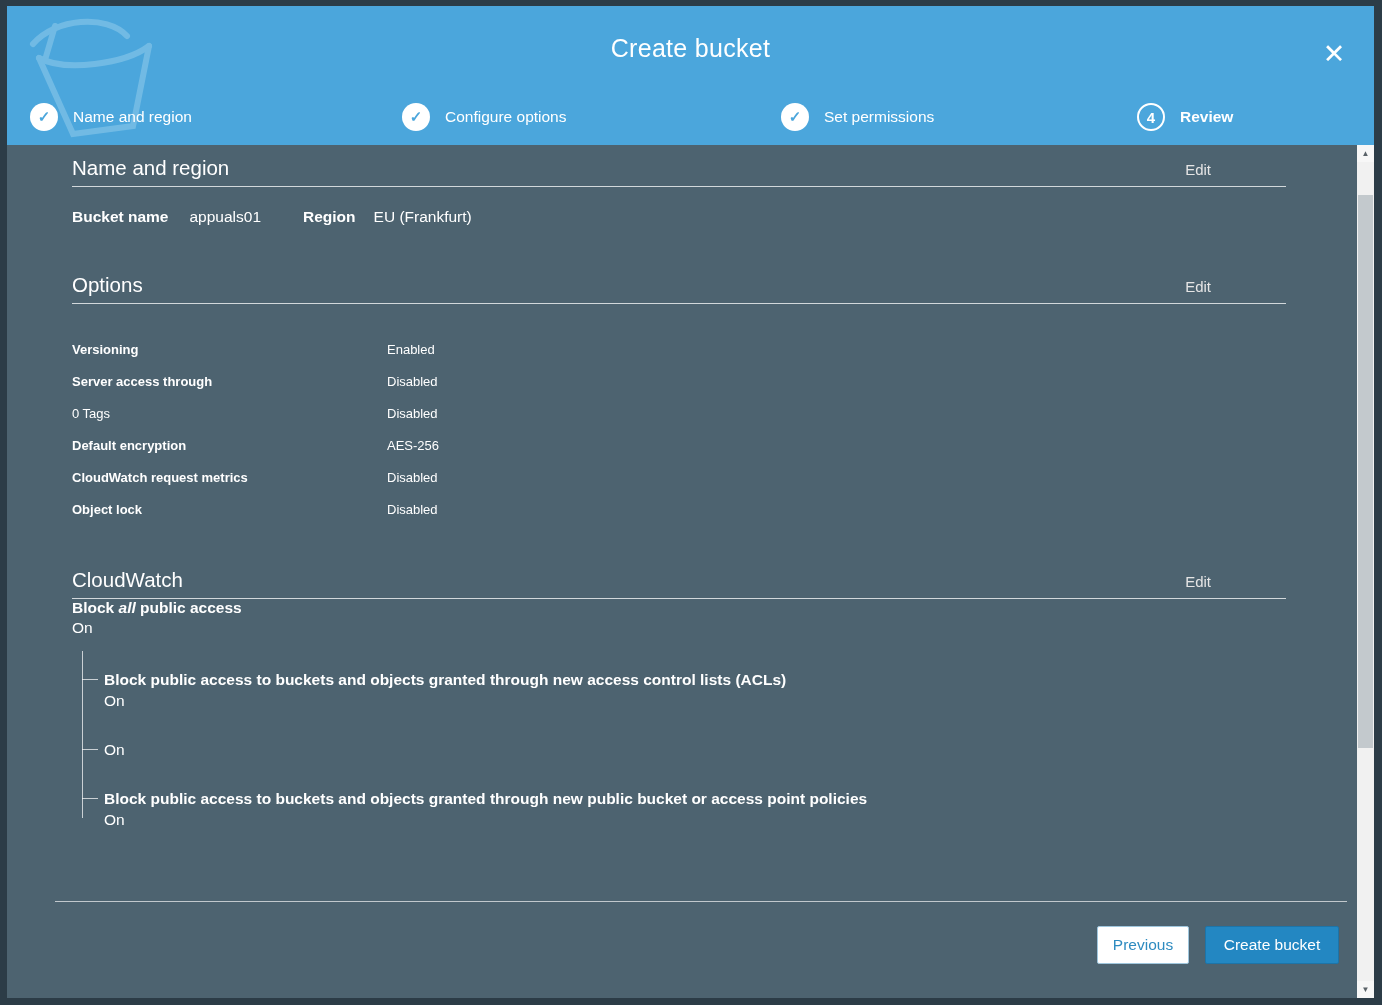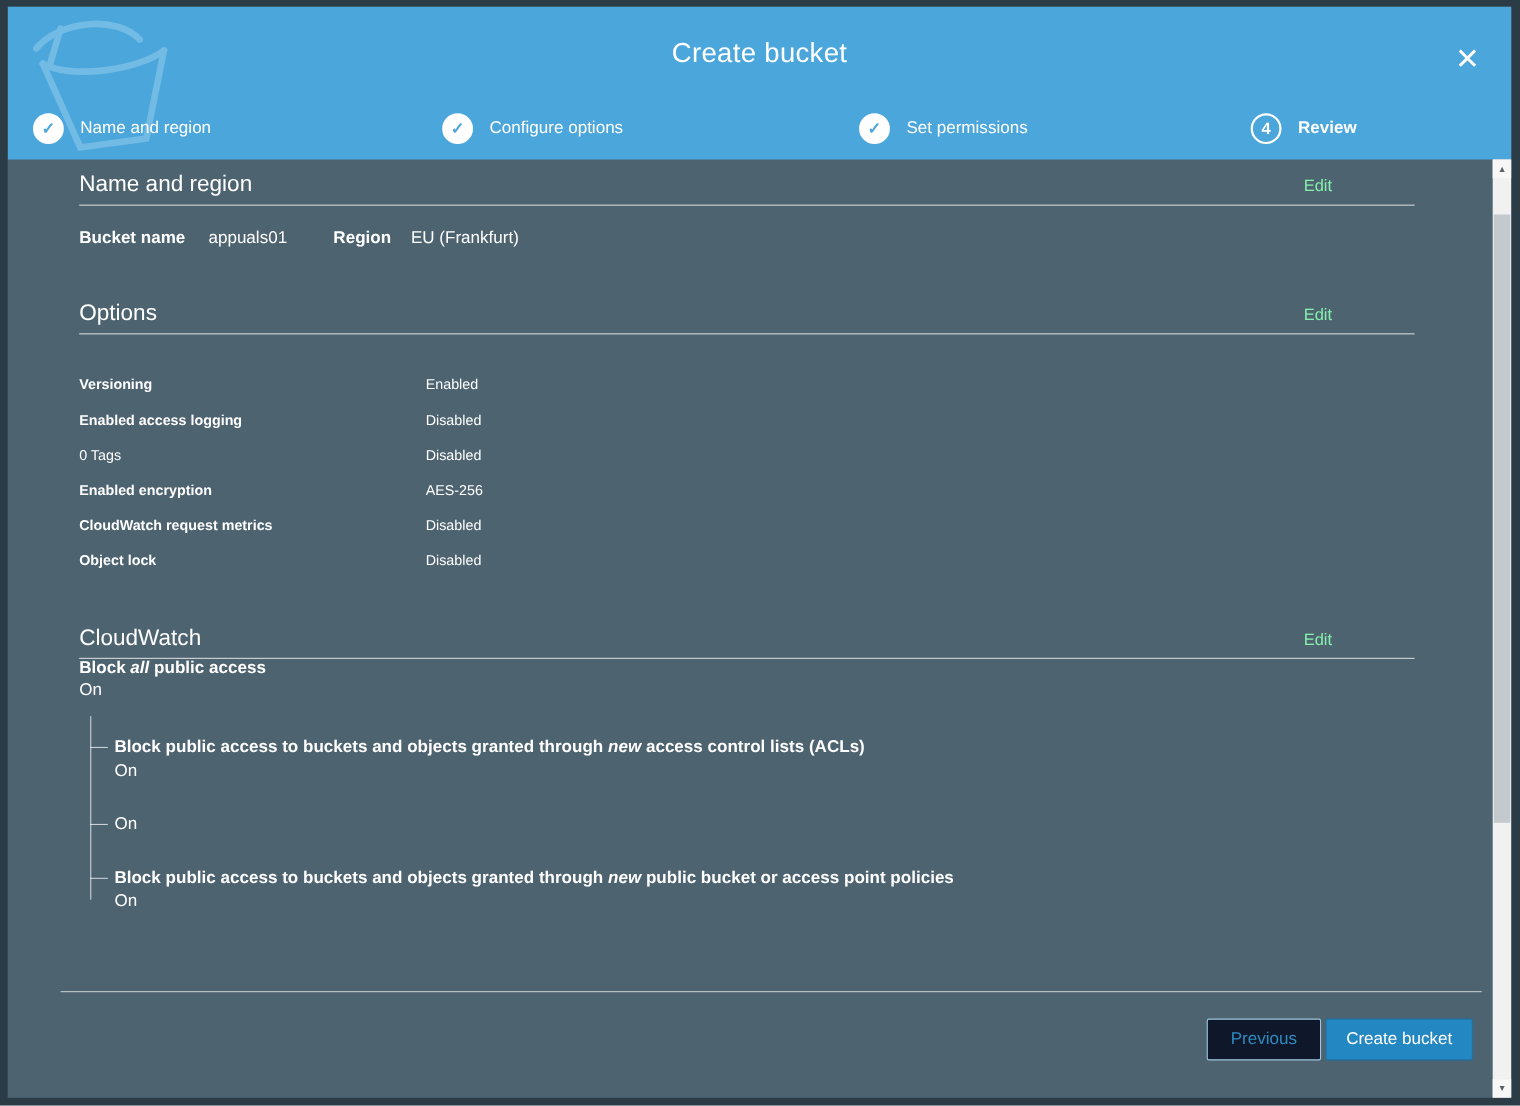--- a/index.html
+++ b/index.html
@@ -46,21 +46,21 @@
   .content {
     position:absolute; left:0; top:139px; right:17px; bottom:0;
     color:#fff;
   }
   .inner { padding-left:65px; width:1279px; }
   .section-head {
     display:flex; align-items:flex-end;
   }
   .section-title { flex:1; font-size:20.5px; font-weight:400; }
   .edit-link {
-    font-size:15px; color:#86efac; margin-right:75px; cursor:pointer; padding-bottom:2px;
+    font-size:15px; color:#e5e5e5; margin-right:75px; cursor:pointer; padding-bottom:2px;
   }
   .rule { height:1px; background:rgba(255,255,255,.75); margin-top:6px; }
 
   .sec1 { margin-top:11px; }
   .fields-row { margin-top:21px; font-size:15.5px; }
   .fields-row .flabel { font-weight:700; }
   .fl-1 { margin-right:21px;margin-top:20px; }
   .fv-1 { margin-right:30px; }
   .fl-2 { margin-right:18px;margin-left:12px; }
 
@@ -81,36 +81,36 @@
   .tree-vline {
     position:absolute; left:10px; top:0; width:1px; height:167px;
     background:rgba(255,255,255,.7);
   }
   .perm-item { position:relative; margin-bottom:27px; }
   .perm-item::before {
     content:''; position:absolute; left:-22px; top:10px; width:16px; height:1px;
     background:rgba(255,255,255,.7);
   }
   .perm-text { font-size:15.5px; font-weight:700; line-height:21px; }
-  .perm-text .it { font-style:italic; }
+  .perm-text .it { }
   .perm-status { font-size:15.5px; line-height:22px; }
 
   .bottom-rule {
     position:absolute; left:48px; top:895px; width:1292px; height:1px;
     background:rgba(255,255,255,.65);
   }
 
   
   .btn {
     position:absolute; height:38px; font-size:15.5px; border-radius:2px;
     display:flex; align-items:center; justify-content:center; cursor:pointer;
   }
   .btn-previous {
-    left:1090px; top:920px; width:104px;
-    background:#0f172a; color:#2e8bc0; border:1px solid #9fc6dd;
+    left:1090px; top:920px; width:92px;
+    background:#ffffff; color:#2e8bc0; border:1px solid #9fc6dd;
   }
   .btn-create {
     left:1198px; top:920px; width:134px;
     background:#2387c2; color:#fff; border:1px solid #1d74a8;
   }
 
   
   .scrollbar {
     position:absolute; right:0; top:139px; bottom:0; width:17px;
     background:#f1f1f1;
@@ -188,25 +188,25 @@
 
         <div class="sec2">
           <div class="section-head">
             <div class="section-title">Options</div>
             <div class="edit-link">Edit</div>
           </div>
           <div class="rule"></div>
           <div class="opt-grid">
             <div class="opt-label">Versioning</div>
             <div>Enabled</div>
-            <div class="opt-label">Enabled access logging</div>
+            <div class="opt-label">Server access through</div>
             <div>Disabled</div>
             <div>0 Tags</div>
             <div>Disabled</div>
-            <div class="opt-label">Enabled encryption</div>
+            <div class="opt-label">Default encryption</div>
             <div>AES-256</div>
             <div class="opt-label">CloudWatch request metrics</div>
             <div>Disabled</div>
             <div class="opt-label">Object lock</div>
             <div>Disabled</div>
           </div>
         </div>
 
         <div class="sec3">
           <div class="section-head">

